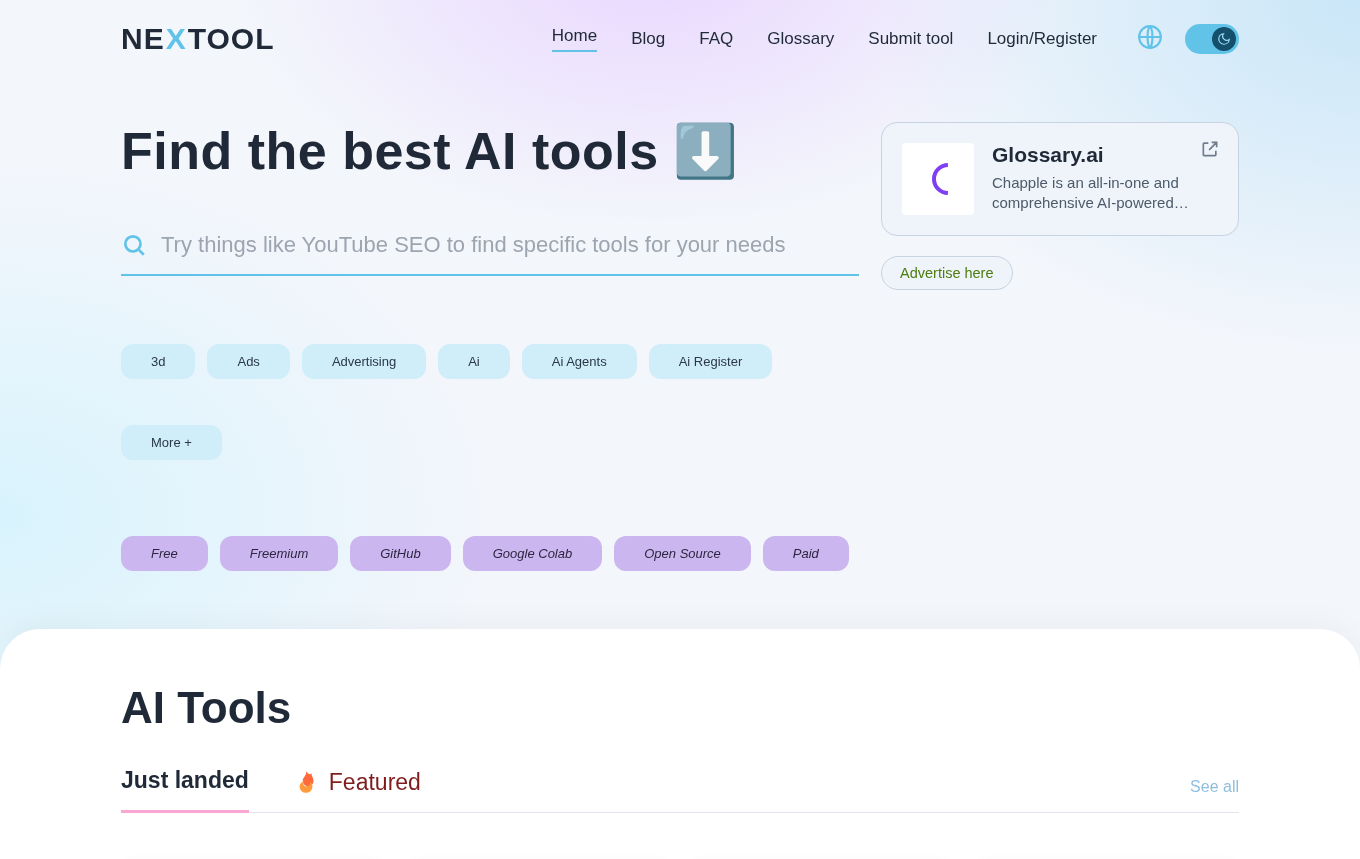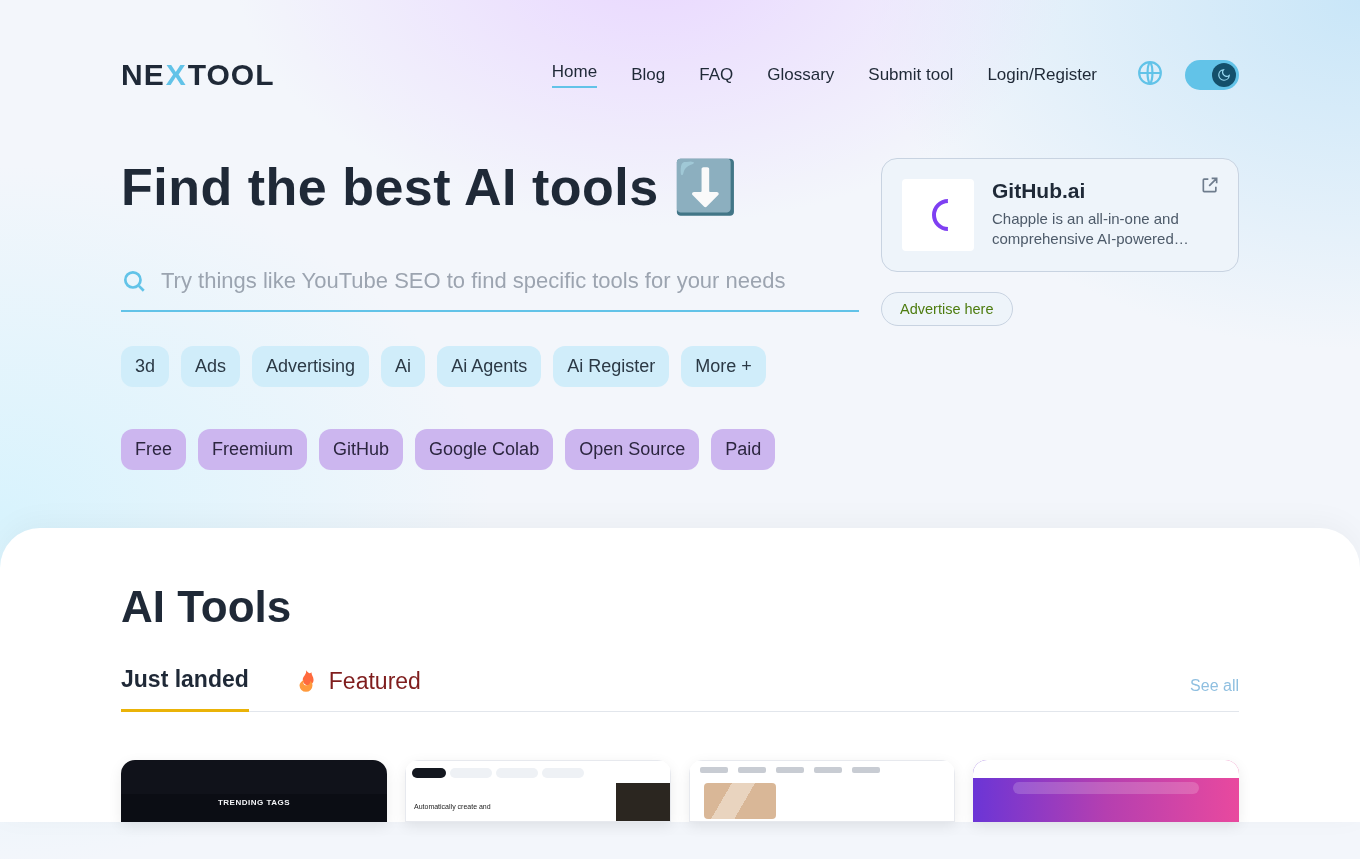--- a/index.html
+++ b/index.html
@@ -17,21 +17,21 @@
   body{
     background:
       radial-gradient(600px 380px at 48% -40px,#e9d7ff 0%,rgba(233,215,255,0) 70%),
       radial-gradient(700px 500px at 100% 0%,#c9e6f8 0%,rgba(201,230,248,0) 70%),
       radial-gradient(700px 500px at 0% 60%,#d8f3fd 0%,rgba(216,243,253,0) 70%),
       #f3f6fb;
   }
   .wrap{width:1118px;margin:0 auto;}
 
   
-  header{padding-top:22px;margin-top:36px;}
+  header{padding-top:22px;}
   .header-row{display:flex;align-items:center;}
   .logo{font-size:30px;font-weight:800;letter-spacing:1px;font-family:"Arial Black",Arial,sans-serif;display:flex;align-items:center;}
   .logo .x{color:var(--accent);margin:0 1px;}
   nav{margin-left:auto;display:flex;gap:34px;align-items:center;}
   nav a{
     font-size:17px;color:var(--text);text-decoration:none;cursor:pointer;font-weight:450;
   }
   nav a.active{color:#1f2937;border-bottom:2px solid var(--accent);padding-bottom:4px;}
   .header-right{display:flex;align-items:center;gap:22px;margin-left:40px;}
   .globe-icon svg{width:26px;height:26px;stroke:var(--accent);fill:none;stroke-width:2;}
@@ -55,26 +55,26 @@
   }
   .search svg{width:26px;height:26px;stroke:var(--accent);fill:none;stroke-width:2.5;}
   .search input{
     border:none;background:transparent;outline:none;font-size:22px;flex:1;
     color:var(--text);font-family:inherit;opacity:.85;
   }
   .search input::placeholder{color:#8d96a3;}
 
   .tag-row{display:flex;flex-wrap:wrap;gap:12px;margin-top:34px;width:738px;}
   .tag{
-    padding:10px 14px;border-radius:12px;font-size:18px;font-weight:450;
-    cursor:pointer;white-space:nowrap;
+    padding:10px 30px;border-radius:12px;font-size:13px;font-weight:450;
+    cursor:pointer;white-space:nowrap;margin-top:34px;
   }
   .tag.blue{background:var(--tag-blue);color:#2b3945;}
   .tag.purple{background:var(--tag-purple);color:#2c2640;}
-  .tag-row.second{margin-top:42px;}
+  .tag-row.second{margin-top:42px;font-style:italic;}
 
   
   .hero-right{width:358px;}
   .feat-card{
     background:var(--featured-bg);border:1px solid var(--featured-border);
     border-radius:16px;padding:20px;display:flex;gap:18px;align-items:flex-start;position:relative;
   }
   .feat-logo{
     width:72px;height:72px;border-radius:4px;background:#fff;display:flex;align-items:center;justify-content:center;
   }
@@ -96,21 +96,21 @@
     box-shadow:0 -6px 30px rgba(0,0,0,.04);
   }
   .tools-inner{width:1118px;margin:0 auto;}
   .tools-heading{font-size:44px;font-weight:700;margin-bottom:34px;}
   .tabs-row{display:flex;align-items:flex-end;border-bottom:1px solid #e2e6ec;position:relative;}
   .tab{
     display:flex;align-items:center;gap:10px;font-size:23px;font-weight:550;
     padding:0 0 16px 0;margin-right:44px;cursor:pointer;
   }
   .tab.inactive{color:#7f1d1d;font-weight:450;}
-  .tab.active{color:#1f2937;border-bottom:3px solid #eab308;margin-bottom:-1px;}
+  .tab.active{color:#1f2937;border-bottom:3px solid #f9a8d4;margin-bottom:-1px;}
   .fire-icon{width:26px;height:26px;}
   .see-all{
     margin-left:auto;font-size:16px;color:#8fbfe0;cursor:pointer;padding-bottom:16px;
   }
 
   .cards{display:flex;gap:18px;margin-top:48px;}
   .card{
     width:267px;height:62px;border-radius:14px 14px 0 0;overflow:hidden;
     box-shadow:0 4px 14px rgba(0,0,0,.08);
   }
@@ -211,21 +211,21 @@
               <path d="M34 8a16 16 0 100 32 13 13 0 010-4 12 12 0 110-24 13 13 0 010-4z" fill="url(#g)"></path>
               <defs>
                 <linearGradient id="g" x1="0" y1="0" x2="48" y2="48">
                   <stop offset="0" stop-color="#7e3ff2"></stop>
                   <stop offset="1" stop-color="#b24de8"></stop>
                 </linearGradient>
               </defs>
             </svg>
         </div>
         <div class="feat-body">
-          <div class="feat-title">GitHub.ai</div>
+          <div class="feat-title">Glossary.ai</div>
           <div class="feat-desc">Chapple is an all-in-one and comprehensive AI-powered…</div>
         </div>
         <span class="feat-open">
           <svg viewBox="0 0 24 24">
               <path d="M14 4h6v6M20 4l-9 9M19 14v5a1 1 0 01-1 1H5a1 1 0 01-1-1V6a1 1 0 011-1h5"></path>
             </svg>
         </span>
       </div>
       <div class="advertise">Advertise here</div>
     </div>

